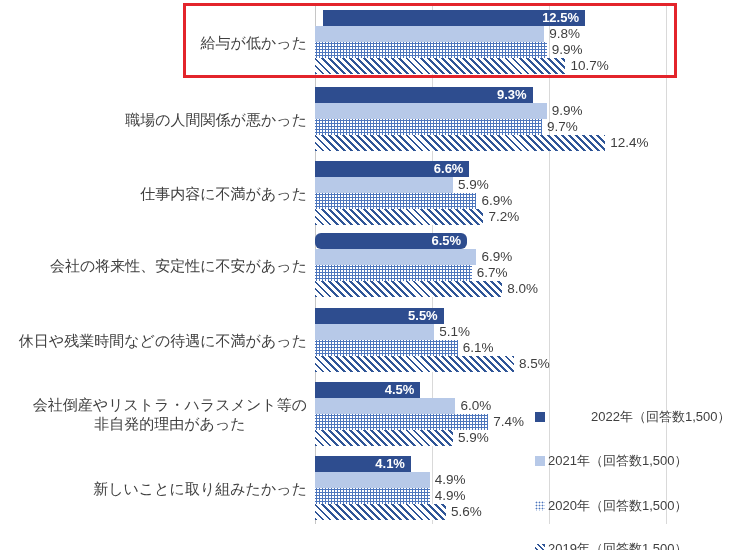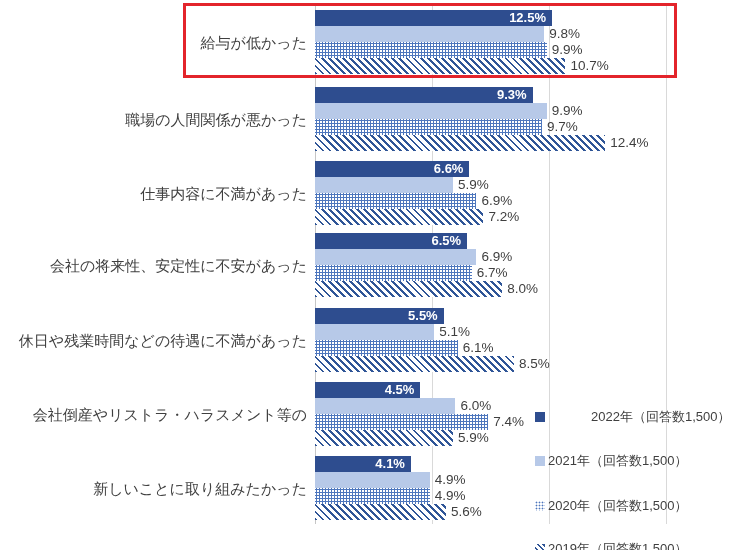--- a/index.html
+++ b/index.html
@@ -50,30 +50,30 @@
 <body>
 
 <div id="stage">
   <div id="gridlines">
       <div class="gridline" style="left: 432px;"></div>
       <div class="gridline" style="left: 549px;"></div>
       <div class="gridline" style="left: 666px;"></div>
       <div class="axisline" style="left: 315px;"></div>
     </div>
   <div id="plot">
-      <div class="bar s2022" style="left: 315px; top: 10px; width: 237px;">
+      <div class="bar s2022" style="left: 323px; top: 10px; width: 262px;">
         <div class="vlabel-in">12.5%</div>
       </div>
       <div class="bar s2022" style="left: 315px; top: 87px; width: 217.62px;">
         <div class="vlabel-in">9.3%</div>
       </div>
       <div class="bar s2022" style="left: 315px; top: 161px; width: 154.44px;">
         <div class="vlabel-in">6.6%</div>
       </div>
-      <div class="bar s2022" style="left: 315px; top: 233px; width: 152.1px;">
+      <div class="bar s2022" style="left: 315px; top: 233px; width: 152.1px; border-radius: 6px;">
         <div class="vlabel-in">6.5%</div>
       </div>
       <div class="bar s2022" style="left: 315px; top: 308px; width: 128.7px;">
         <div class="vlabel-in">5.5%</div>
       </div>
       <div class="bar s2022" style="left: 315px; top: 382px; width: 105.3px; padding-left: 16px;">
         <div class="vlabel-in">4.5%</div>
       </div>
       <div class="bar s2022" style="left: 315px; top: 456px; width: 95.94px;">
         <div class="vlabel-in">4.1%</div>
@@ -132,20 +132,21 @@
         <div>仕事内容に不満があった</div>
       </div>
       <div class="catlabel" style="top: 265px;">
         <div>会社の将来性、安定性に不安があった</div>
       </div>
       <div class="catlabel" style="top: 340px;">
         <div>休日や残業時間などの待遇に不満があった</div>
       </div>
       <div class="catlabel" style="top: 414px;">
         <div>会社倒産やリストラ・ハラスメント等の</div>
+        <div>非自発的理由があった</div>
       </div>
       <div class="catlabel" style="top: 488px;">
         <div>新しいことに取り組みたかった</div>
       </div>
     </div>
   <div id="legend">
       <div class="legend-item" style="top: 409px; gap: 43px;">
         <span class="legend-swatch s2022"></span>
         <span>2022年（回答数1,500）</span>
       </div>

